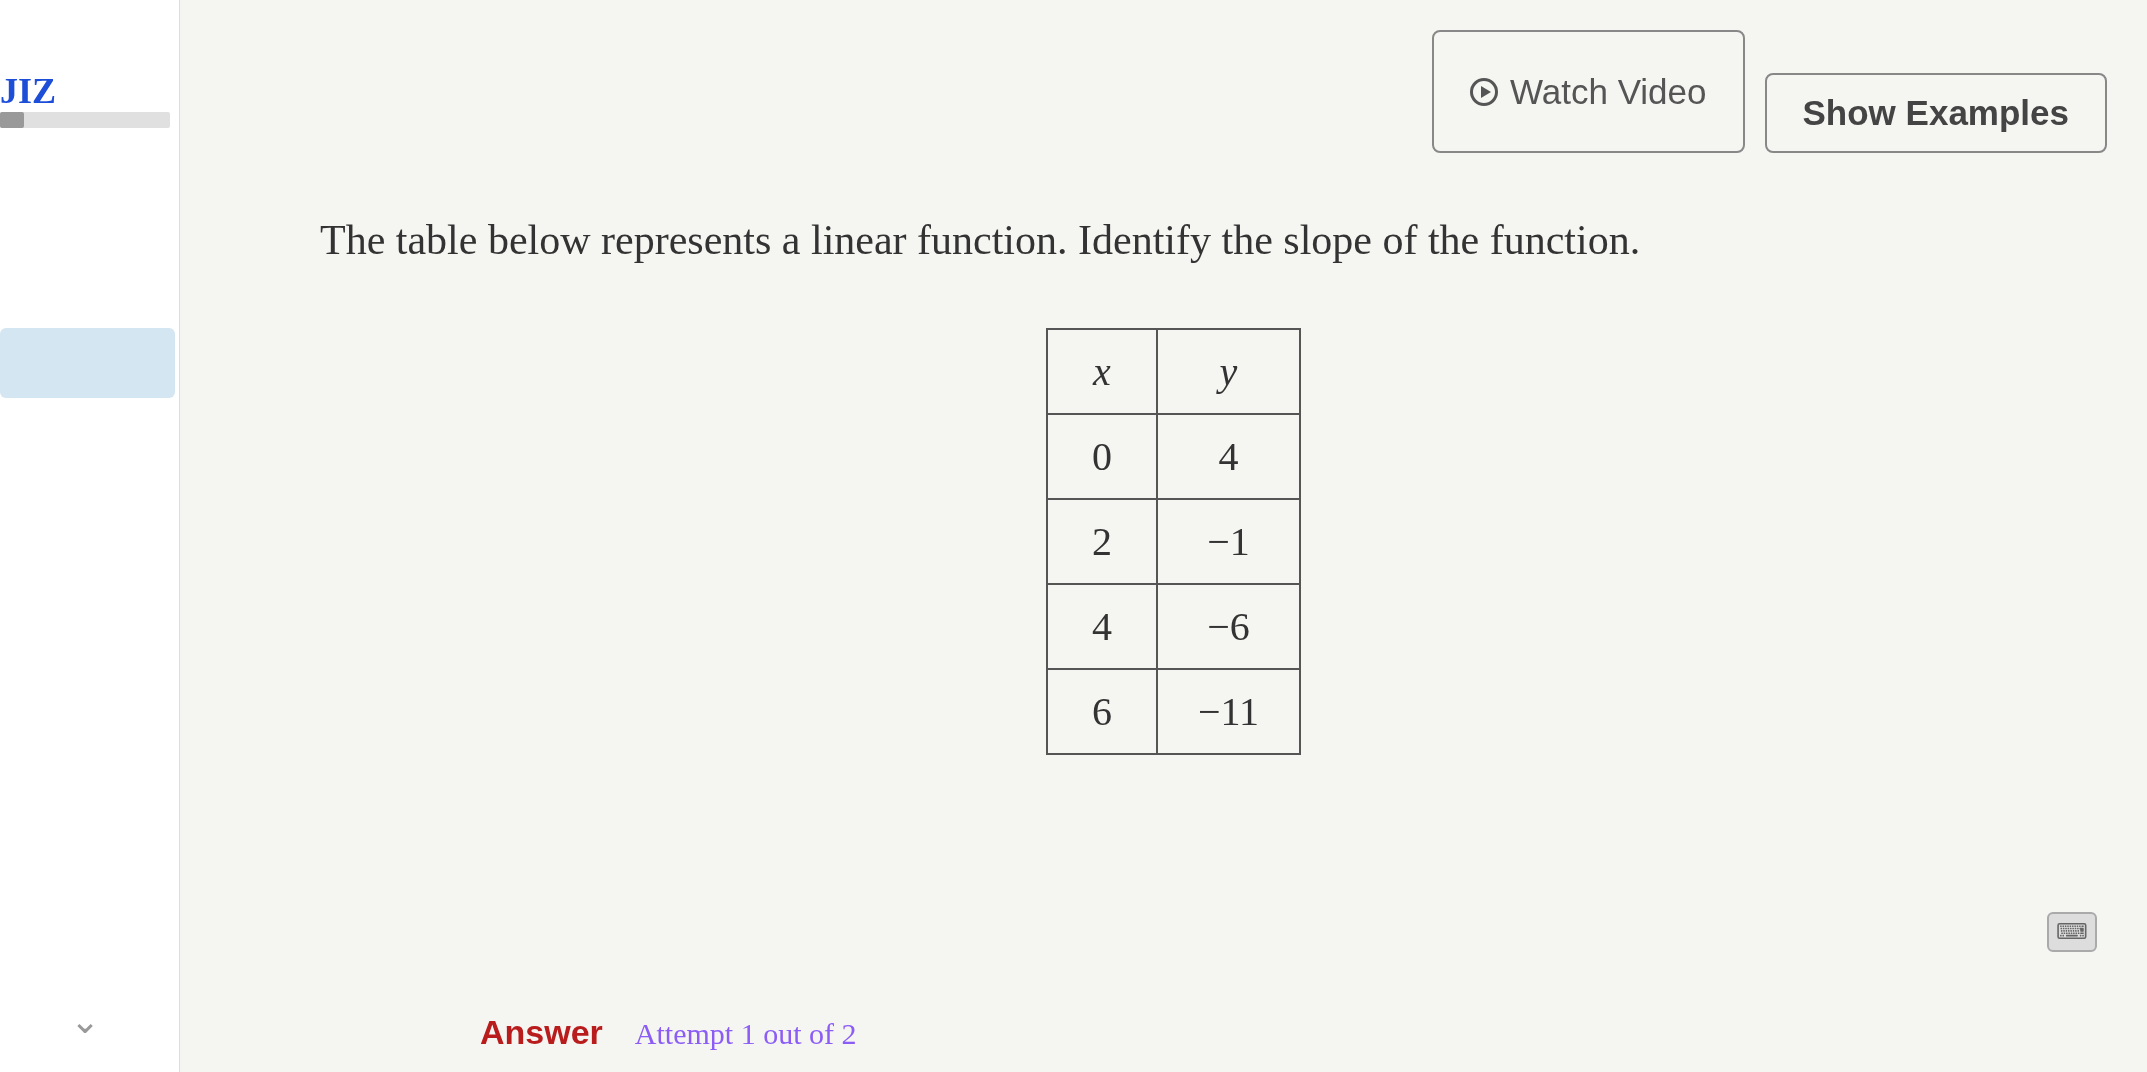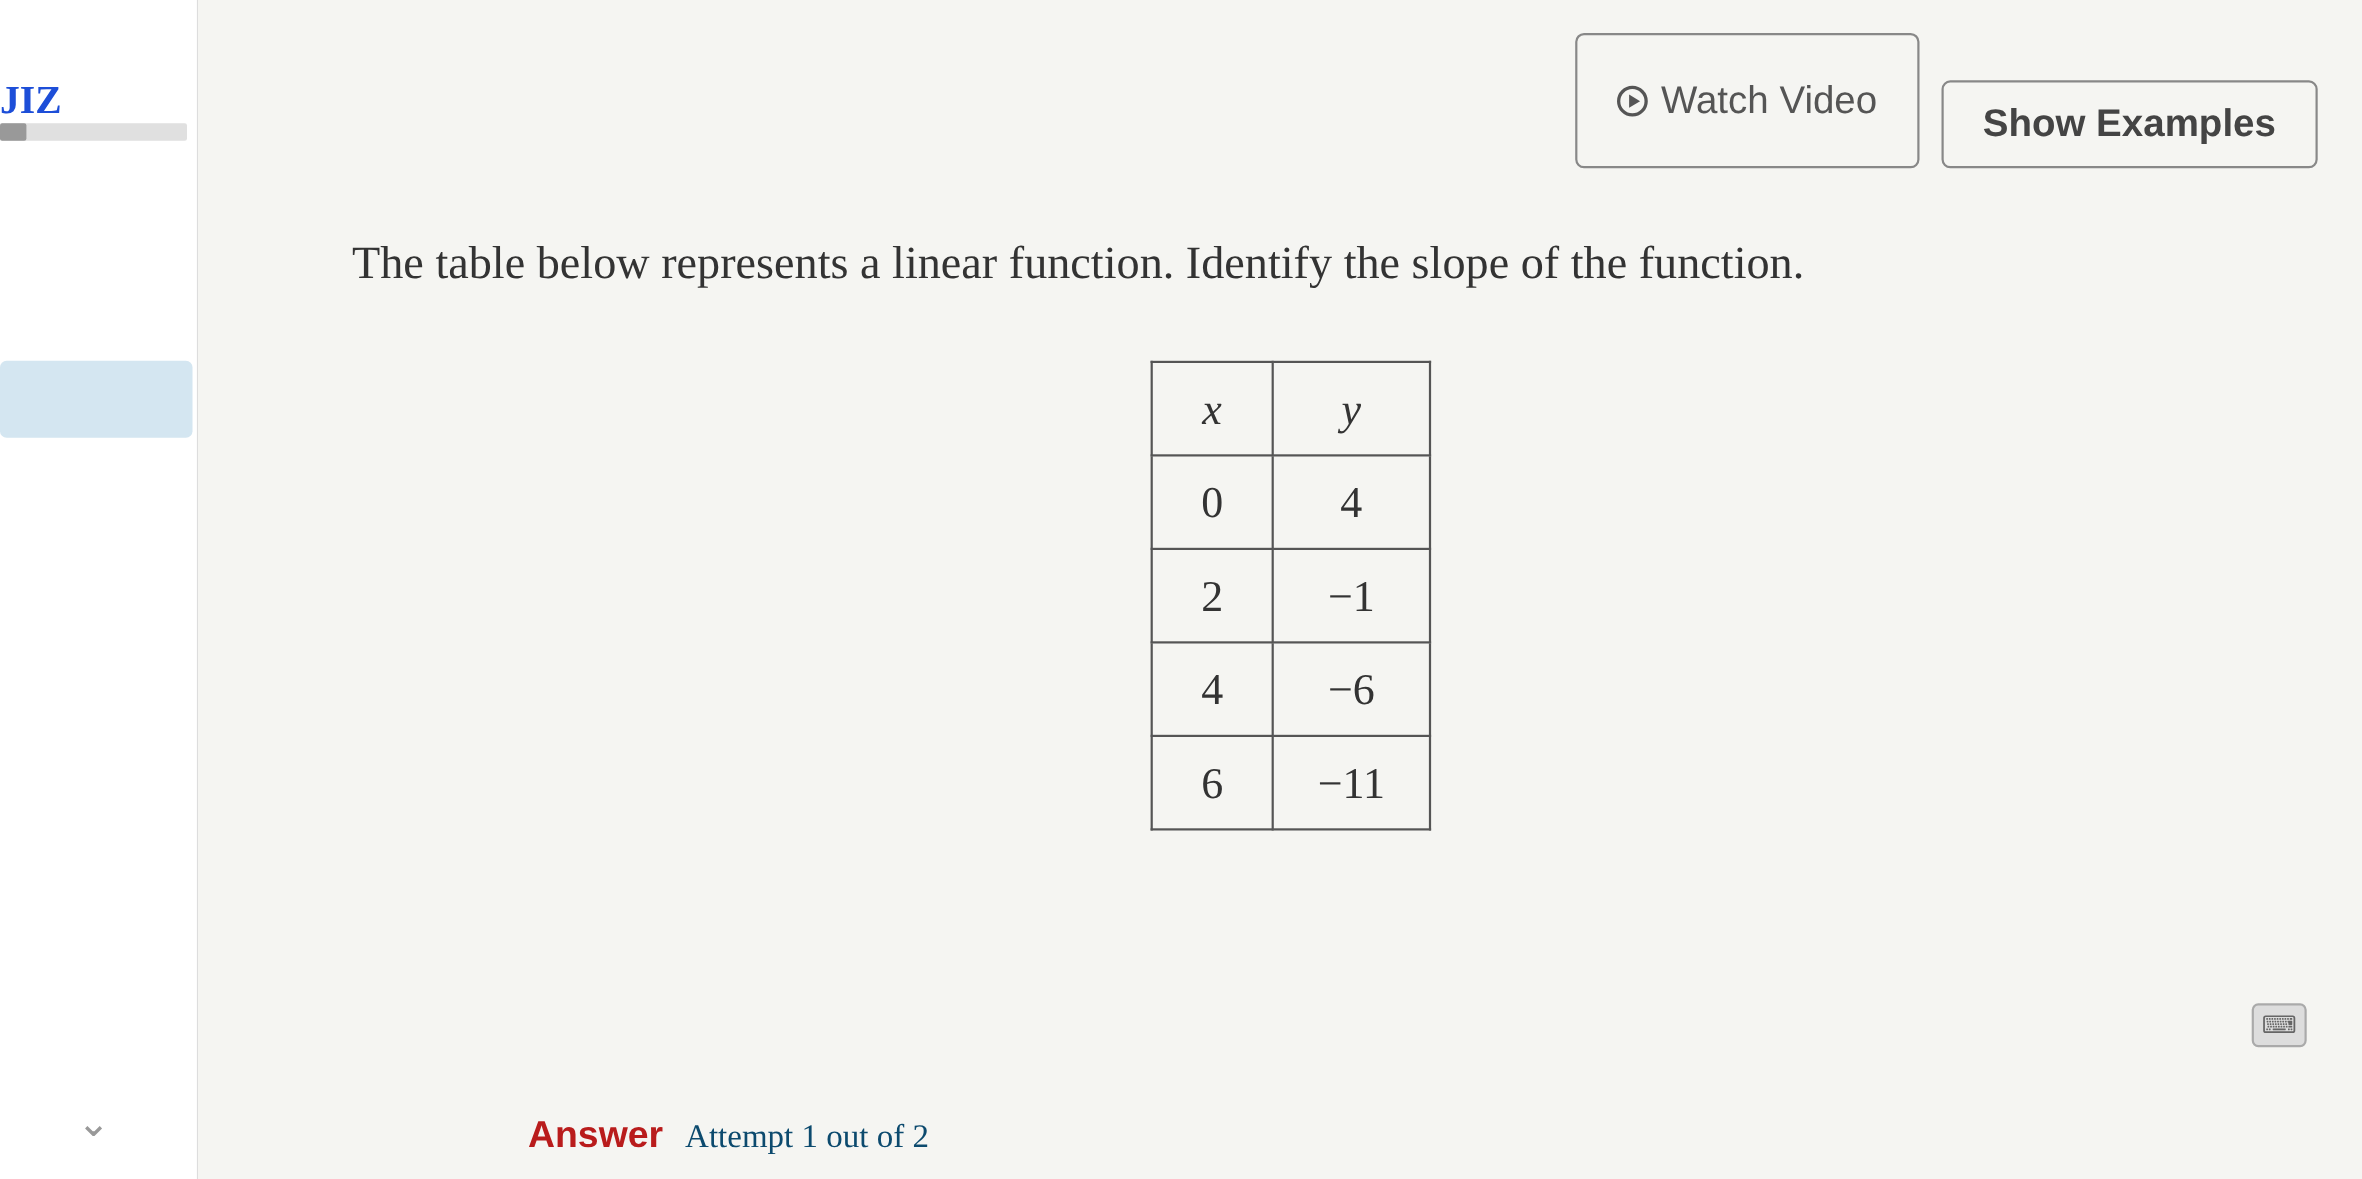--- a/index.html
+++ b/index.html
@@ -178,22 +178,22 @@
       font-family: Arial, sans-serif;
       font-size: 34px;
       font-weight: bold;
       color: #b91c1c;
       display: inline;
     }
     
     .attempt-text {
       font-family: Georgia, serif;
       font-size: 30px;
-      color: #0c4a6e;
-      margin-left: 16px;
+      color: #8b5cf6;
+      margin-left: 28px;
     }
     
     .keyboard-icon {
       position: absolute;
       right: 50px;
       bottom: 120px;
       width: 50px;
       height: 40px;
       background: #ddd;
       border: 2px solid #aaa;

